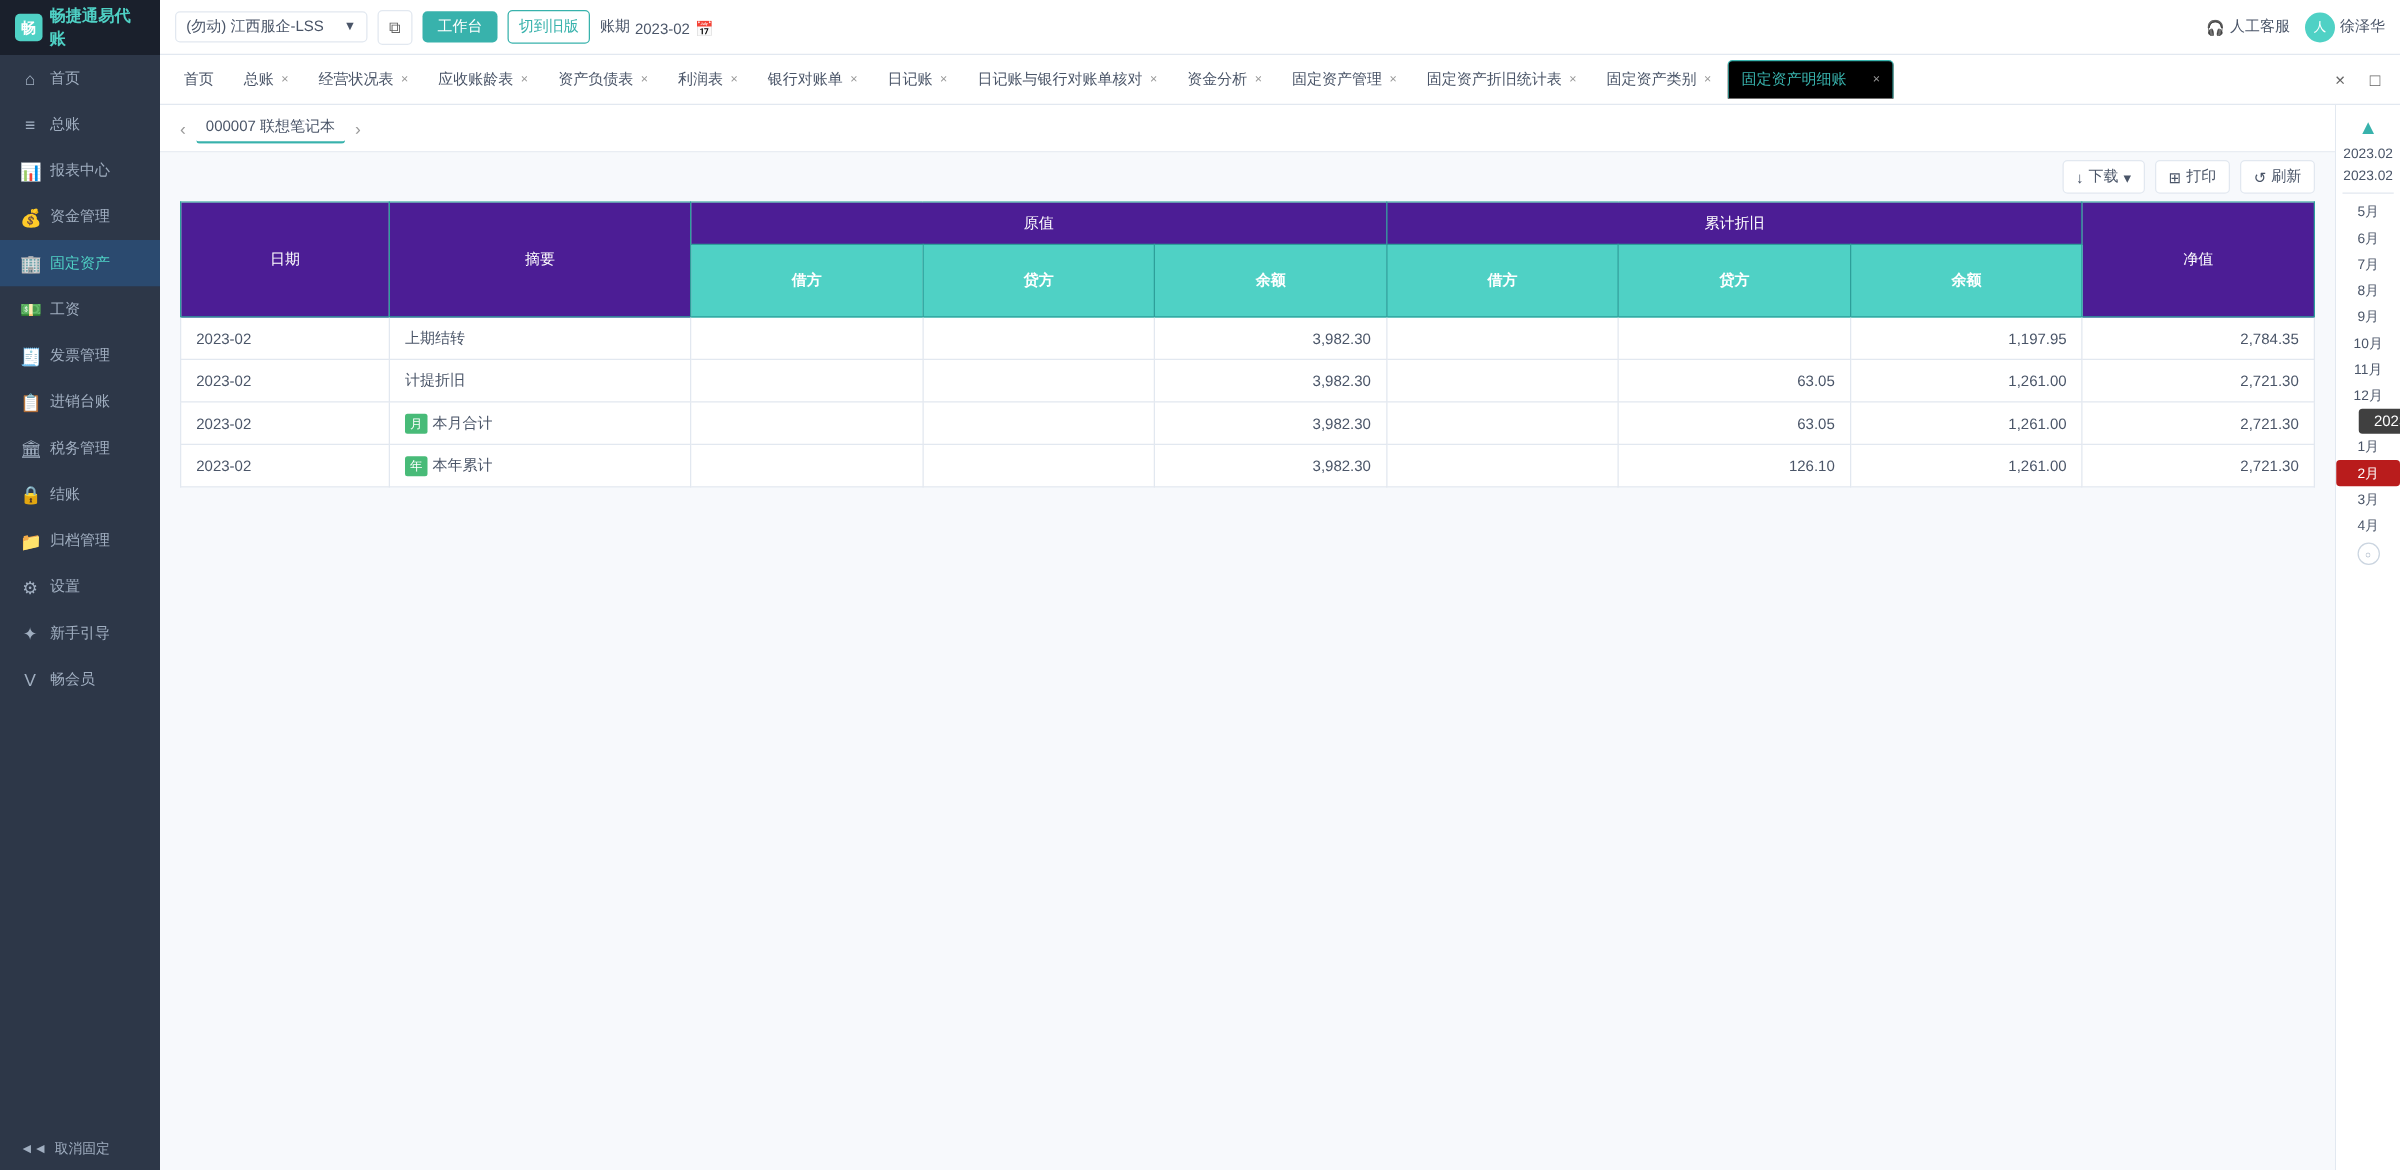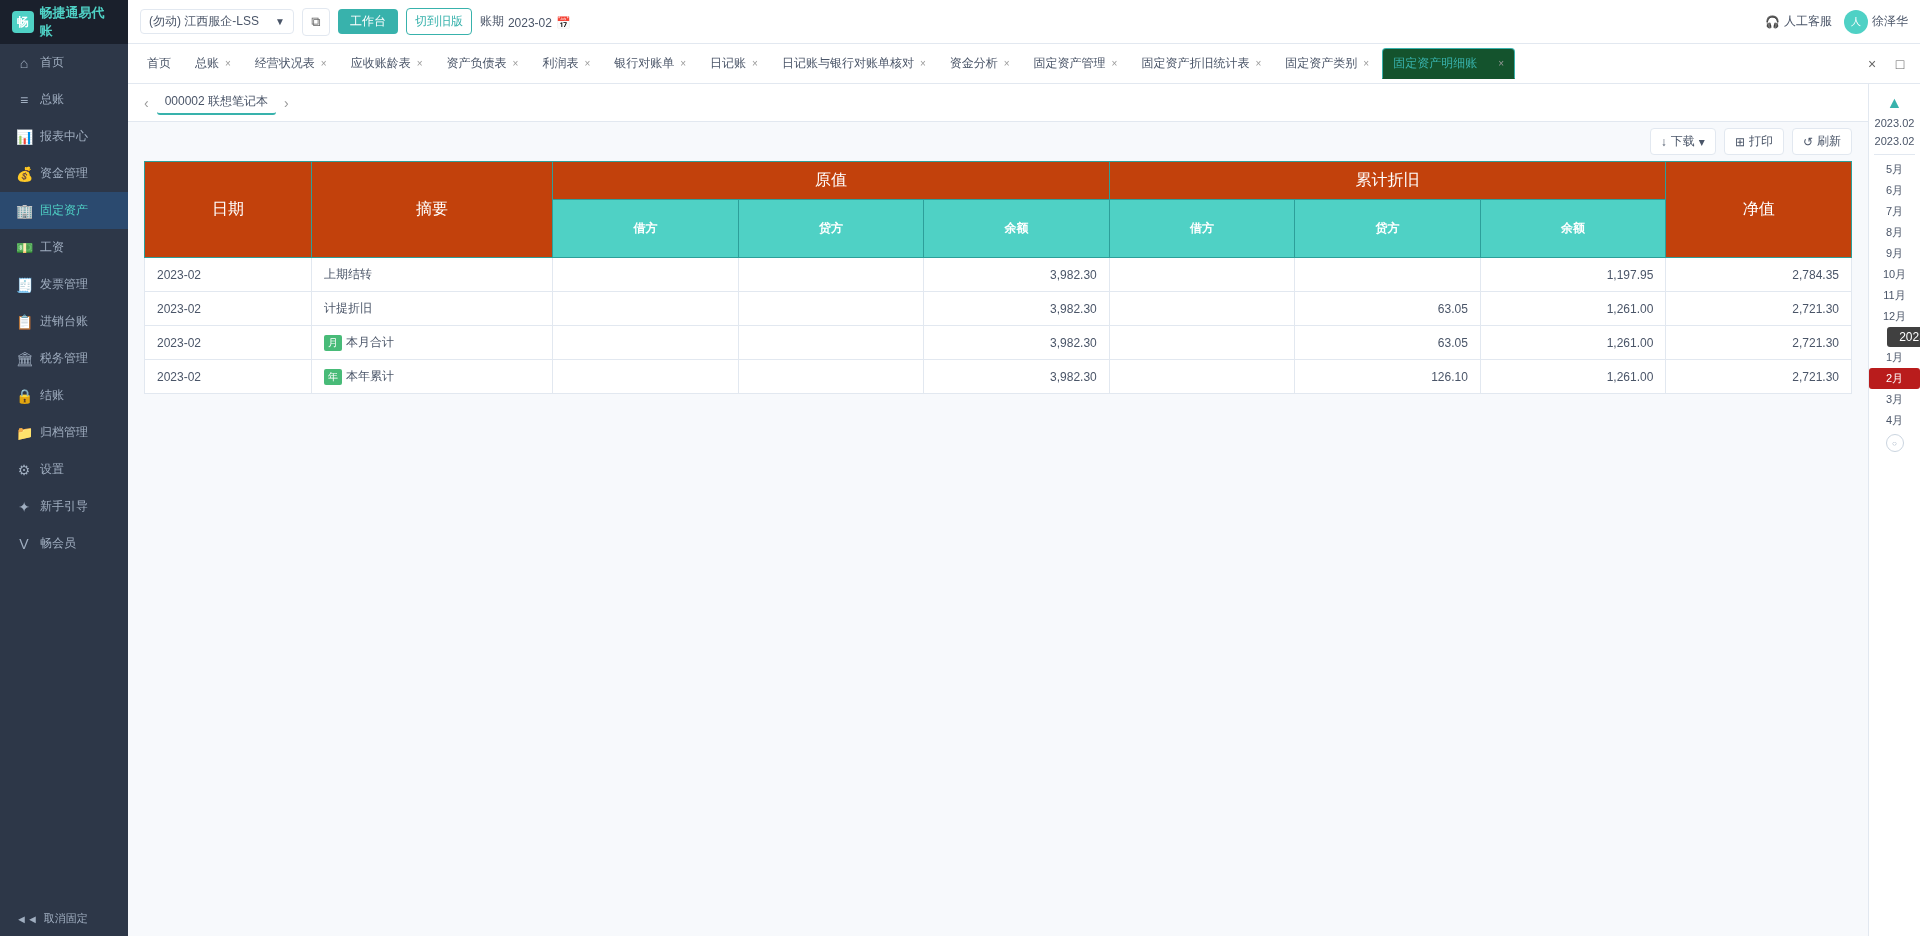--- a/index.html
+++ b/index.html
@@ -157,21 +157,21 @@
       gap: 4px;
       padding: 6px 10px;
       cursor: pointer;
       font-size: 12px;
       color: #4a5568;
       white-space: nowrap;
       border-radius: 4px 4px 0 0;
       border: 1px solid transparent;
     }
     .tab-item.active {
-      background: #14532d;
+      background: #000000;
       color: #38b2ac;
       border-color: #38b2ac;
       border-bottom-color: transparent;
       gap: 19px;
     }
     .tab-close {
       font-size: 10px;
       color: #999;
       cursor: pointer;
       margin-left: 2px;
@@ -257,25 +257,25 @@
       overflow: auto;
       padding: 0 16px 16px 16px;
     }
     table {
       width: 100%;
       border-collapse: collapse;
       background: white;
       border: 1px solid #e2e8f0;
     }
     .table-header-group-row th {
-      background: #c2410c;
+      background: #4c1d95;
       color: white;
       padding: 8px 12px;
       text-align: center;
-      font-size: 16px;
+      font-size: 12px;
       font-weight: 500;
       border: 1px solid #2d9f9a;
     }
     .table-sub-header-row th {
       background: #4fd1c5;
       color: white;
       padding: 20px 12px;
       text-align: center;
       font-size: 12px;
       border: 1px solid #2d9f9a;
@@ -522,21 +522,21 @@
       <div class="tab-action-btn">×</div>
       <div class="tab-action-btn">□</div>
     </div>
   </div>
 
   <div class="content-wrapper">
     <div class="main-content">
 
       <div class="sub-nav">
         <span class="sub-nav-arrow">‹</span>
-        <span class="sub-nav-item">000002 联想笔记本</span>
+        <span class="sub-nav-item">000007 联想笔记本</span>
         <span class="sub-nav-arrow">›</span>
       </div>
 
       <div class="action-bar">
         <div class="action-btn">
           <span>↓</span>
           <span>下载</span>
           <span>▾</span>
         </div>
         <div class="action-btn">

